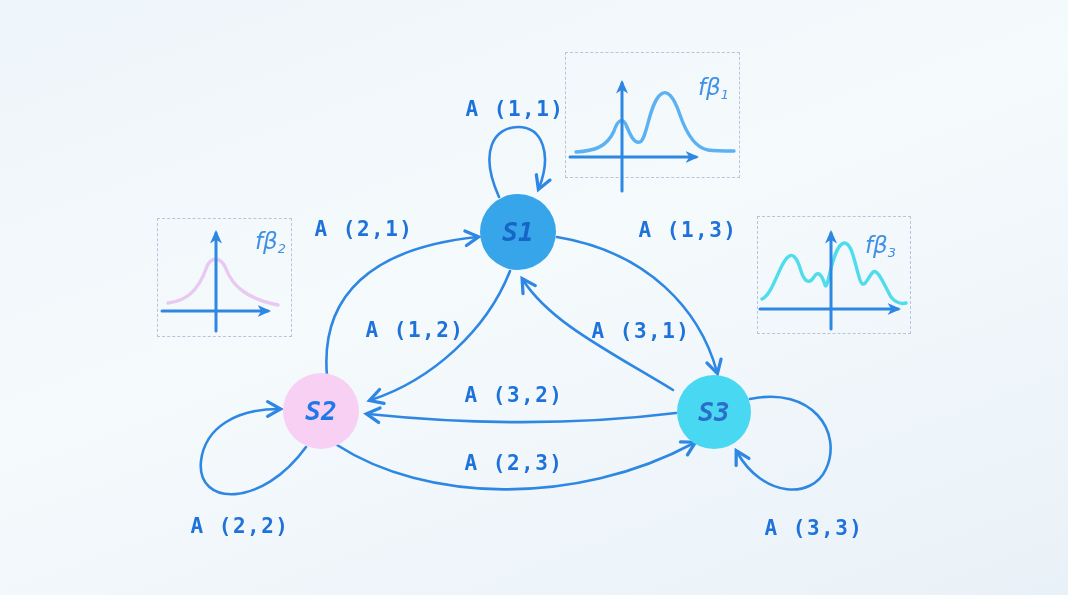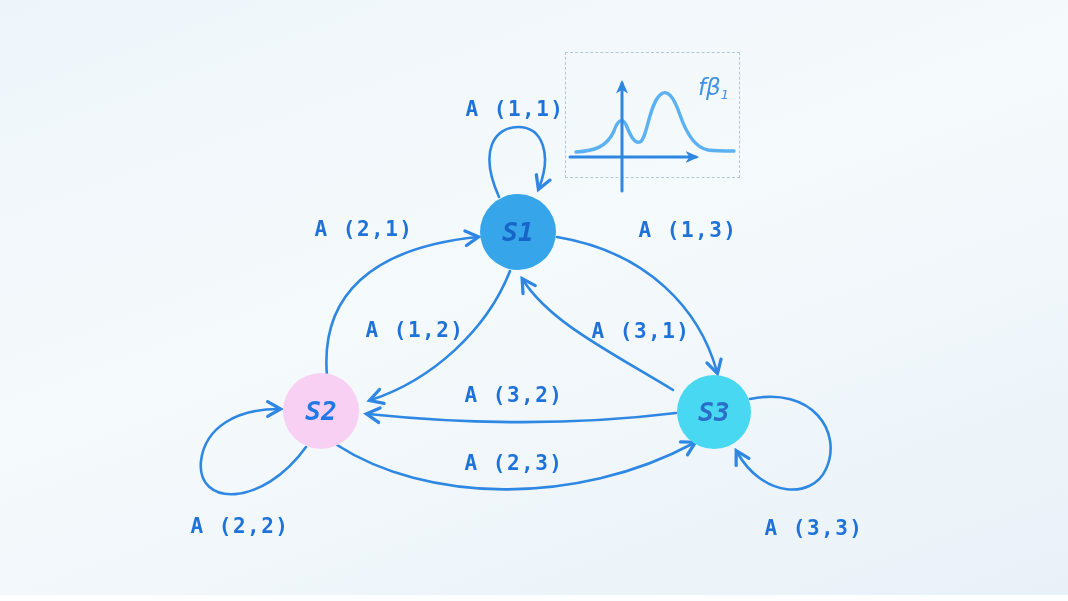--- a/index.html
+++ b/index.html
@@ -76,16 +76,32 @@
 
   <div class="dist-box" style="left:565px;top:52px;width:175px;height:126px;">
     <svg class="dist-svg" width="175" height="126" viewBox="0 0 175 126">
       <path class="dist-curve" d="M 10,99 C 28,98 41,94 48,78 C 52,66 57,64 61,74 C 65,84 69,91 74,89 C 81,86 83,52 94,42 C 101,35 108,44 114,62 C 121,82 130,95 142,97 C 150,98 160,98 168,98" stroke="#5cb1f2"></path>
       <path class="dist-axis" marker-end="url(#tri)" d="M 4,104 L 130,104" stroke="#2e87e2"></path>
       <path class="dist-axis" marker-end="url(#tri)" d="M 56,138 L 56,30" stroke="#2e87e2"></path>
       <text class="dist-label" x="163" y="42" text-anchor="end" fill="#4090e4"><tspan>fβ</tspan><tspan class="dist-sub" dy="4">1</tspan></text>
     </svg>
   </div>
 
+  <div class="dist-box" style="left:157px;top:218px;width:135px;height:119px;">
+    <svg class="dist-svg" width="135" height="119" viewBox="0 0 135 119">
+      <path class="dist-curve" d="M 10,84 C 28,82 40,72 48,50 C 52,37 63,37 68,50 C 75,68 90,80 120,86" stroke="#e7c9f2"></path>
+      <path class="dist-axis" marker-end="url(#tri)" d="M 4,92 L 110,92" stroke="#2e87e2"></path>
+      <path class="dist-axis" marker-end="url(#tri)" d="M 58,112 L 58,14" stroke="#2e87e2"></path>
+      <text class="dist-label" x="128" y="30" text-anchor="end" fill="#4090e4"><tspan>fβ</tspan><tspan class="dist-sub" dy="4">2</tspan></text>
+    </svg>
+  </div>
 
+  <div class="dist-box" style="left:757px;top:216px;width:154px;height:118px;">
+    <svg class="dist-svg" width="154" height="118" viewBox="0 0 154 118">
+      <path class="dist-curve" d="M 4,82 C 14,78 20,52 28,42 C 34,34 39,40 43,54 C 46,64 51,68 56,60 C 60,53 64,58 67,68 C 70,76 74,28 86,26 C 94,25 97,48 102,63 C 106,74 110,60 115,55 C 120,51 127,70 133,80 C 138,86 144,87 148,86" stroke="#4fdded"></path>
+      <path class="dist-axis" marker-end="url(#tri)" d="M 2,92 L 140,92" stroke="#2e87e2"></path>
+      <path class="dist-axis" marker-end="url(#tri)" d="M 73,112 L 73,16" stroke="#2e87e2"></path>
+      <text class="dist-label" x="138" y="36" text-anchor="end" fill="#4090e4"><tspan>fβ</tspan><tspan class="dist-sub" dy="4">3</tspan></text>
+    </svg>
+  </div>
 
   <div id="bottom-strip"></div>
 </div>
 
 </body></html>

